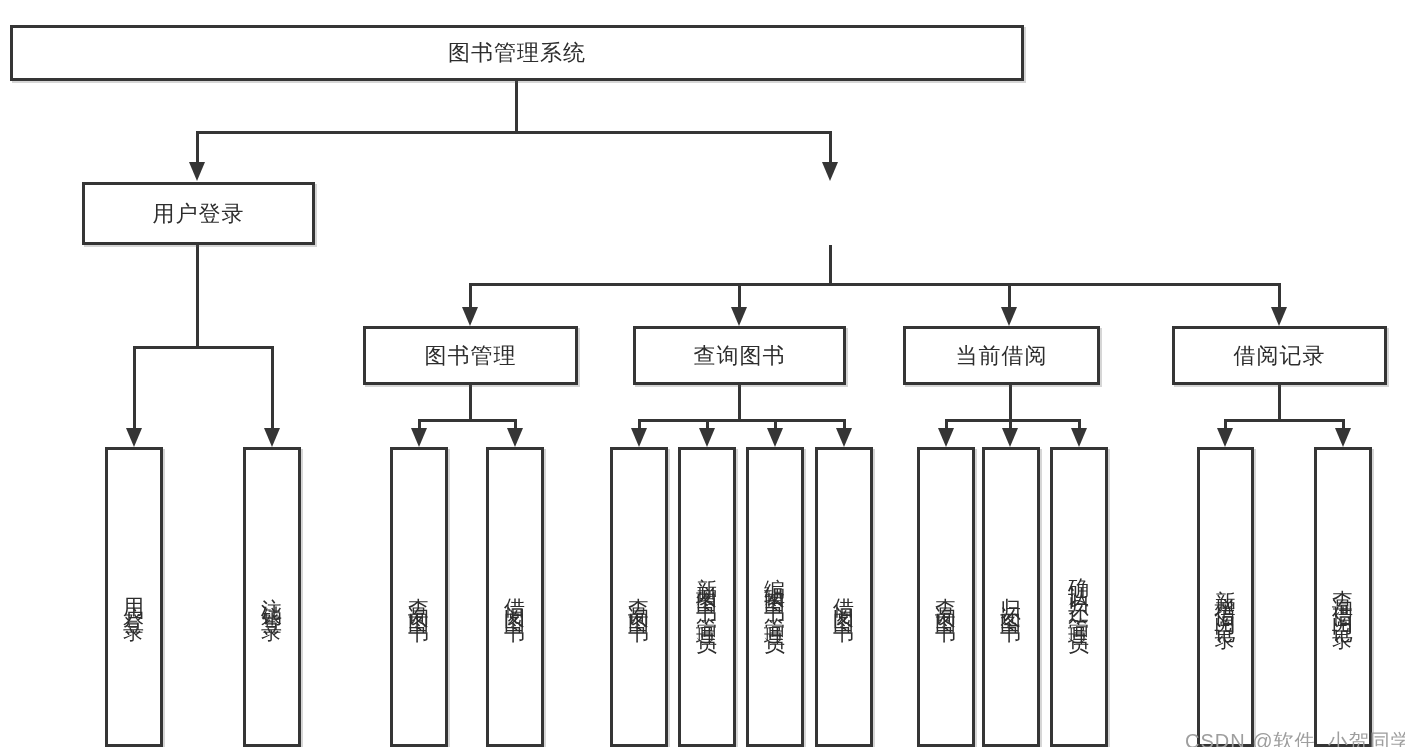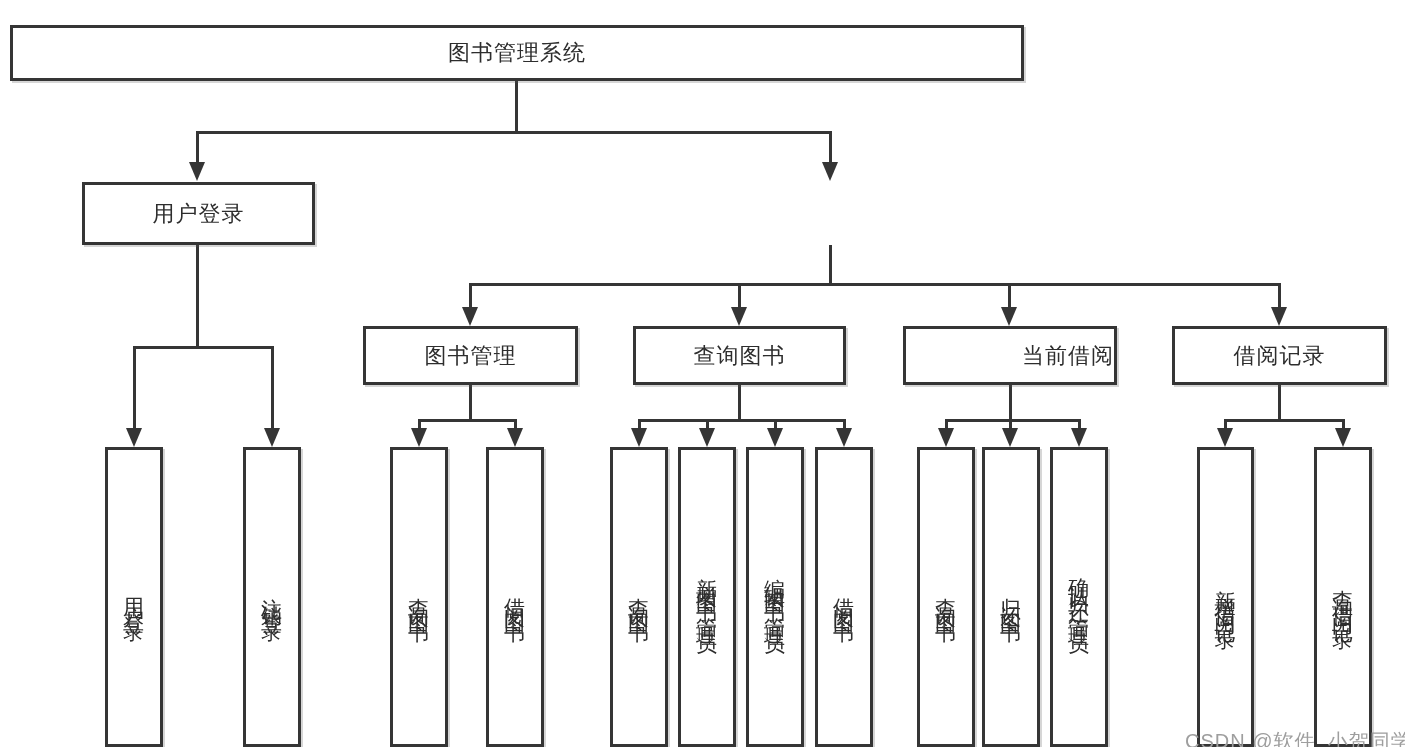--- a/index.html
+++ b/index.html
@@ -121,21 +121,21 @@
   <div class="hnode" style="left:82px;top:170px;width:233px;height:63px;">
     <span>用户登录</span>
   </div>
 
   <div class="hnode" style="left:363px;top:314px;width:215px;height:59px;">
     <span>图书管理</span>
   </div>
   <div class="hnode" style="left:633px;top:314px;width:213px;height:59px;">
     <span>查询图书</span>
   </div>
-  <div class="hnode" style="left:903px;top:314px;width:214px;height:59px;justify-content:flex-end;">
+  <div class="hnode" style="left:903px;top:314px;width:197px;height:59px;">
     <span>当前借阅</span>
   </div>
   <div class="hnode" style="left:1172px;top:314px;width:215px;height:59px;">
     <span>借阅记录</span>
   </div>
 
   <div class="leaf" style="left:105px;">
     <span class="vtext">用户登录</span>
   </div>
   <div class="leaf" style="left:243px;">

